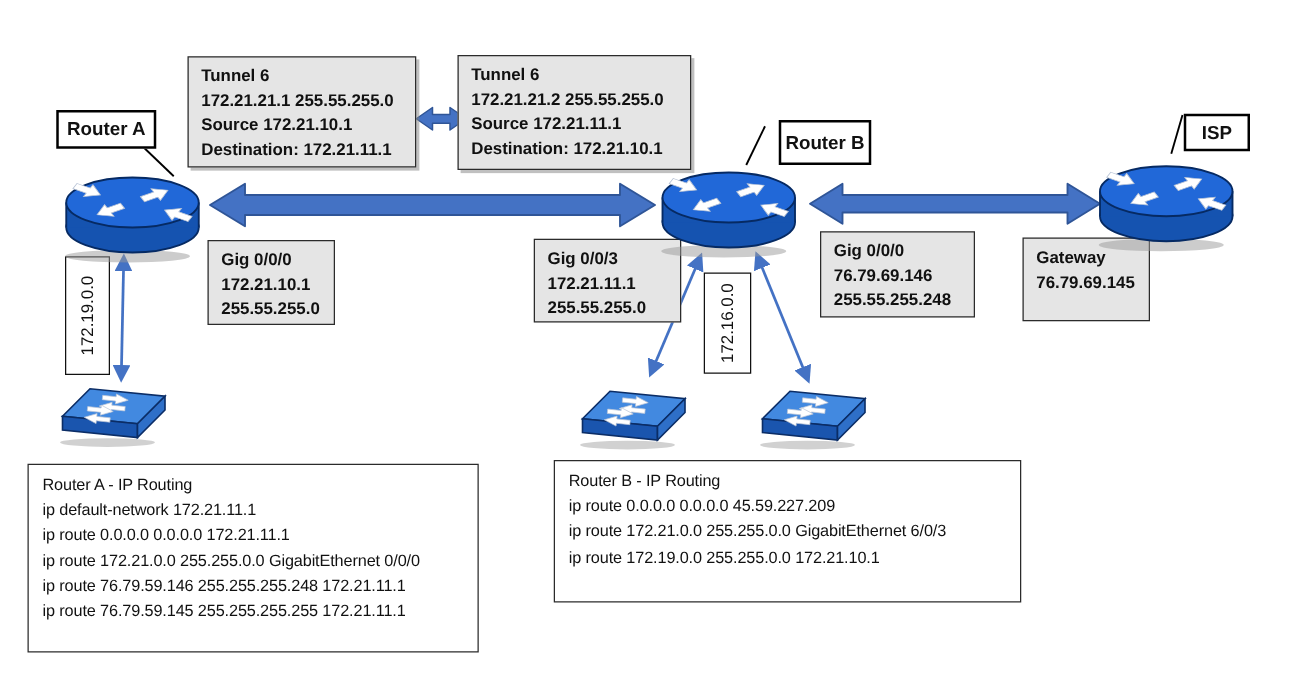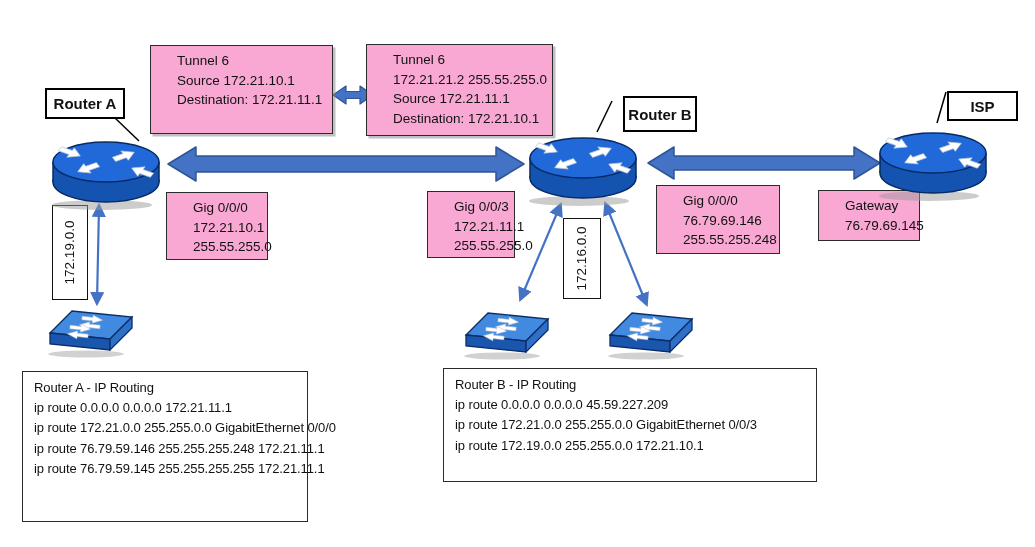--- a/index.html
+++ b/index.html
@@ -2,23 +2,24 @@
 <html><head>
 <meta charset="utf-8">
 <style>
   html,body{margin:0;padding:0;background:#fff;}
   .canvas{
     position:relative;width:1035px;height:547px;background:#ffffff;
     font-family:"Liberation Sans",sans-serif;color:#111;overflow:hidden;
   }
   .layer{position:absolute;left:0;top:0;}
   .nbox{
-    position:absolute;background:#f9a8d4;border:1.4px solid #2b2b2b;
-    padding:5px 26px;font-size:13.5px;line-height:19.5px;white-space:nowrap;
+    position:absolute;background:#e5e5e5;border:1.4px solid #2b2b2b;
+    padding:5px 10px;font-size:13.5px;line-height:19.5px;white-space:nowrap;
     box-sizing:border-box;
+    font-weight:bold;
   }
   .shadowed{box-shadow:2.5px 2.5px 0 rgba(130,130,130,.5);}
   .label-box{
     position:absolute;background:#fff;border:2.4px solid #000;
     font-weight:bold;font-size:15px;display:flex;align-items:center;
     justify-content:center;text-align:center;box-sizing:border-box;
   }
   .vbox{
     position:absolute;background:#fff;border:1.4px solid #111;
     display:flex;align-items:center;justify-content:center;box-sizing:border-box;
@@ -57,72 +58,74 @@
     <line x1="560" y1="206" x2="521" y2="298" stroke="#4472C4" stroke-width="2.2" marker-start="url(#mh)" marker-end="url(#mh)"></line>
     <line x1="606" y1="205" x2="646" y2="303" stroke="#4472C4" stroke-width="2.2" marker-start="url(#mh)" marker-end="url(#mh)"></line>
 
     <line x1="115" y1="118" x2="139" y2="141" stroke="#000" stroke-width="1.5"></line>
     <line x1="597" y1="132" x2="612" y2="101" stroke="#000" stroke-width="1.5"></line>
     <line x1="937" y1="123" x2="946" y2="92" stroke="#000" stroke-width="1.5"></line>
   </svg>
 
   <div class="label-box" style="left:623px;top:96px;width:74px;height:36px">Router B</div>
   <div class="label-box" style="left:45px;top:88px;width:80px;height:31px">Router A</div>
-  <div class="label-box" style="left:947px;top:91px;width:71px;height:30px">ISP</div>
+  <div class="label-box" style="left:947px;top:91px;width:53px;height:30px">ISP</div>
 
   <div class="nbox shadowed" style="left:150px;top:45px;width:183px;height:89px">
     <div>Tunnel 6</div>
+    <div>172.21.21.1 255.55.255.0</div>
     <div>Source 172.21.10.1</div>
     <div>Destination: 172.21.11.1</div>
   </div>
   <div class="nbox shadowed" style="left:366px;top:44px;width:187px;height:92px">
     <div>Tunnel 6</div>
     <div>172.21.21.2 255.55.255.0</div>
     <div>Source 172.21.11.1</div>
     <div>Destination: 172.21.10.1</div>
   </div>
 
   <div class="nbox" style="left:166px;top:192px;width:102px;height:68px">
     <div>Gig 0/0/0</div>
     <div>172.21.10.1</div>
     <div>255.55.255.0</div>
   </div>
-  <div class="nbox" style="left:427px;top:191px;width:88px;height:67px">
+  <div class="nbox" style="left:427px;top:191px;width:118px;height:67px">
     <div>Gig 0/0/3</div>
     <div>172.21.11.1</div>
     <div>255.55.255.0</div>
   </div>
   <div class="nbox" style="left:656px;top:185px;width:124px;height:69px">
     <div>Gig 0/0/0</div>
     <div>76.79.69.146</div>
     <div>255.55.255.248</div>
   </div>
-  <div class="nbox" style="left:818px;top:190px;width:102px;height:51px">
+  <div class="nbox" style="left:818px;top:190px;width:102px;height:67px">
     <div>Gateway</div>
     <div>76.79.69.145</div>
   </div>
 
   <div class="vbox" style="left:52px;top:205px;width:36px;height:95px">
     <span>172.19.0.0</span>
   </div>
   <div class="vbox" style="left:563px;top:218px;width:38px;height:81px">
     <span>172.16.0.0</span>
   </div>
 
-  <div class="routing" style="left:22px;top:371px;width:286px;height:151px">
+  <div class="routing" style="left:22px;top:371px;width:361px;height:151px">
     <div>Router A - IP Routing</div>
+    <div>ip default-network 172.21.11.1</div>
     <div>ip route 0.0.0.0 0.0.0.0 172.21.11.1</div>
     <div>ip route 172.21.0.0 255.255.0.0 GigabitEthernet 0/0/0</div>
     <div>ip route 76.79.59.146 255.255.255.248 172.21.11.1</div>
     <div>ip route 76.79.59.145 255.255.255.255 172.21.11.1</div>
   </div>
   <div class="routing" style="left:443px;top:368px;width:374px;height:114px">
     <div>Router B - IP Routing</div>
     <div>ip route 0.0.0.0 0.0.0.0 45.59.227.209</div>
-    <div>ip route 172.21.0.0 255.255.0.0 GigabitEthernet 0/0/3</div>
+    <div>ip route 172.21.0.0 255.255.0.0 GigabitEthernet 6/0/3</div>
     <div>ip route 172.19.0.0 255.255.0.0 172.21.10.1</div>
   </div>
 
   <svg class="icon" style="left:50px;top:136px" width="112" height="76" viewBox="0 0 112 76">
     <ellipse cx="52" cy="69" rx="50" ry="5" fill="#9a9a9a" opacity="0.5"></ellipse>
     <ellipse cx="56" cy="46" rx="53" ry="20" fill="#1553B0" stroke="#062a63" stroke-width="1.5"></ellipse>
     <rect x="3" y="26" width="106" height="20" fill="#1553B0"></rect>
     <line x1="3" y1="26" x2="3" y2="46" stroke="#062a63" stroke-width="1.5"></line>
     <line x1="109" y1="26" x2="109" y2="46" stroke="#062a63" stroke-width="1.5"></line>
     <ellipse cx="56" cy="26" rx="53" ry="20" fill="#2168D8" stroke="#062a63" stroke-width="1.5"></ellipse>

